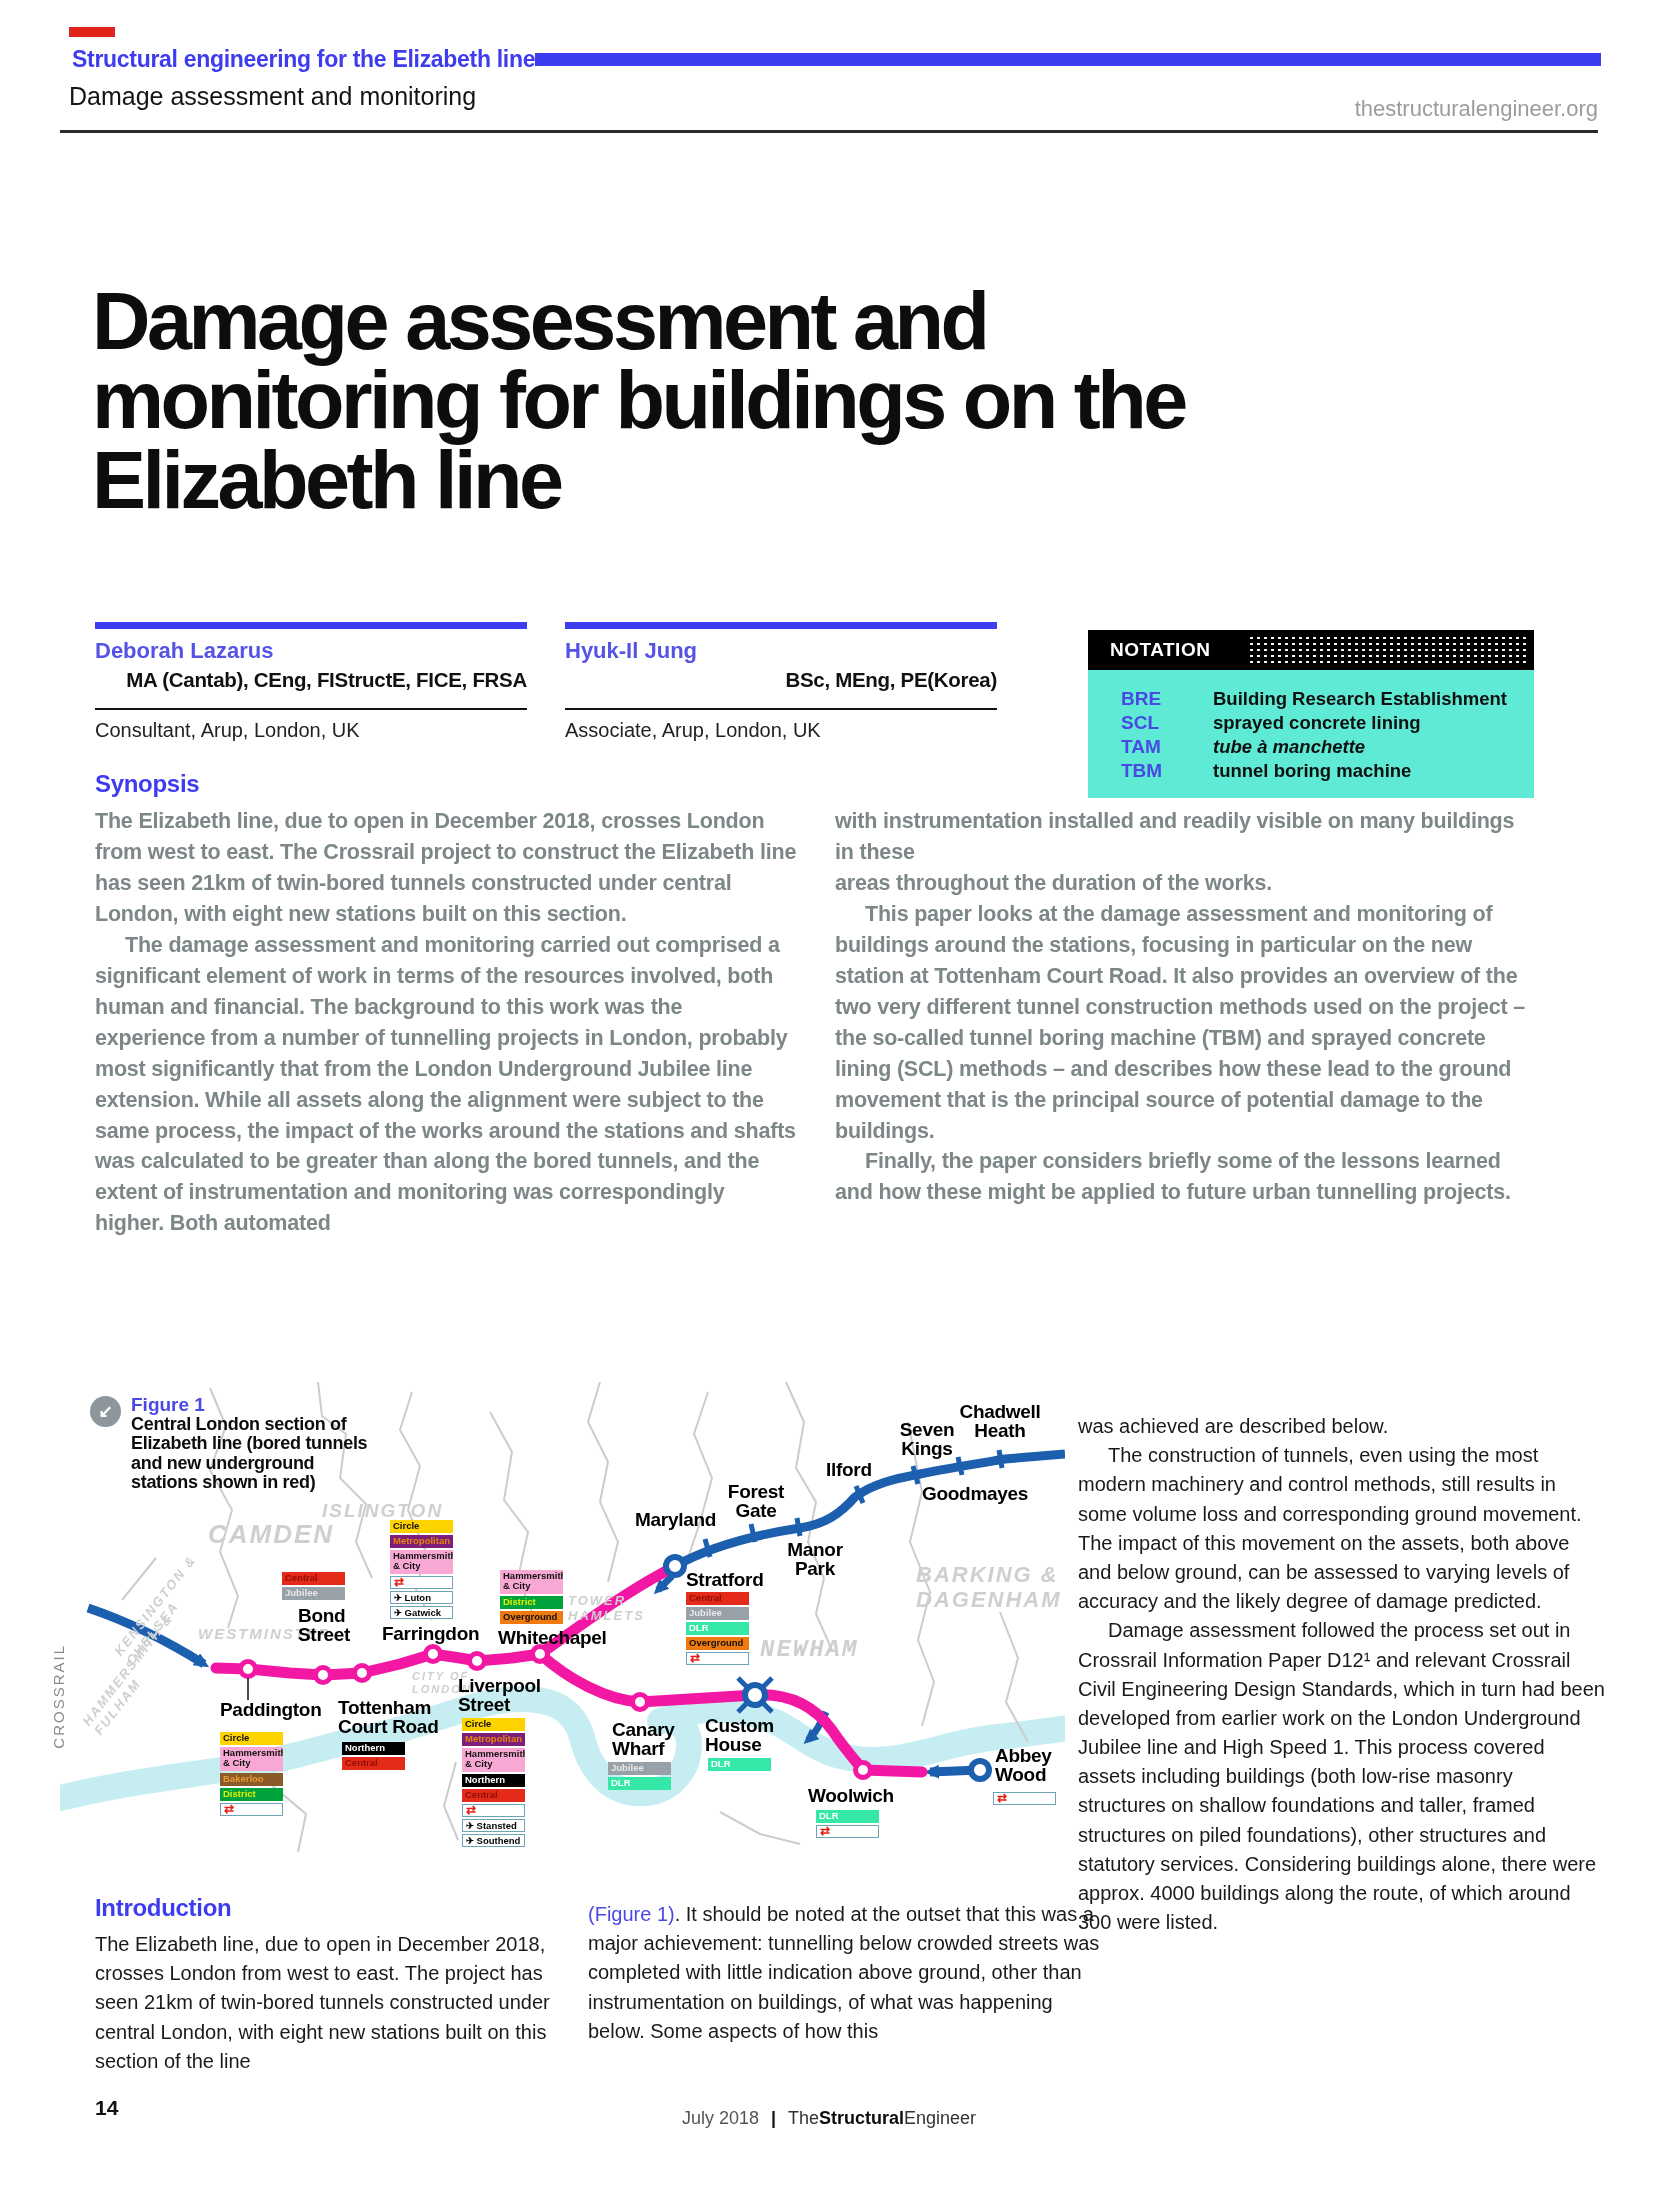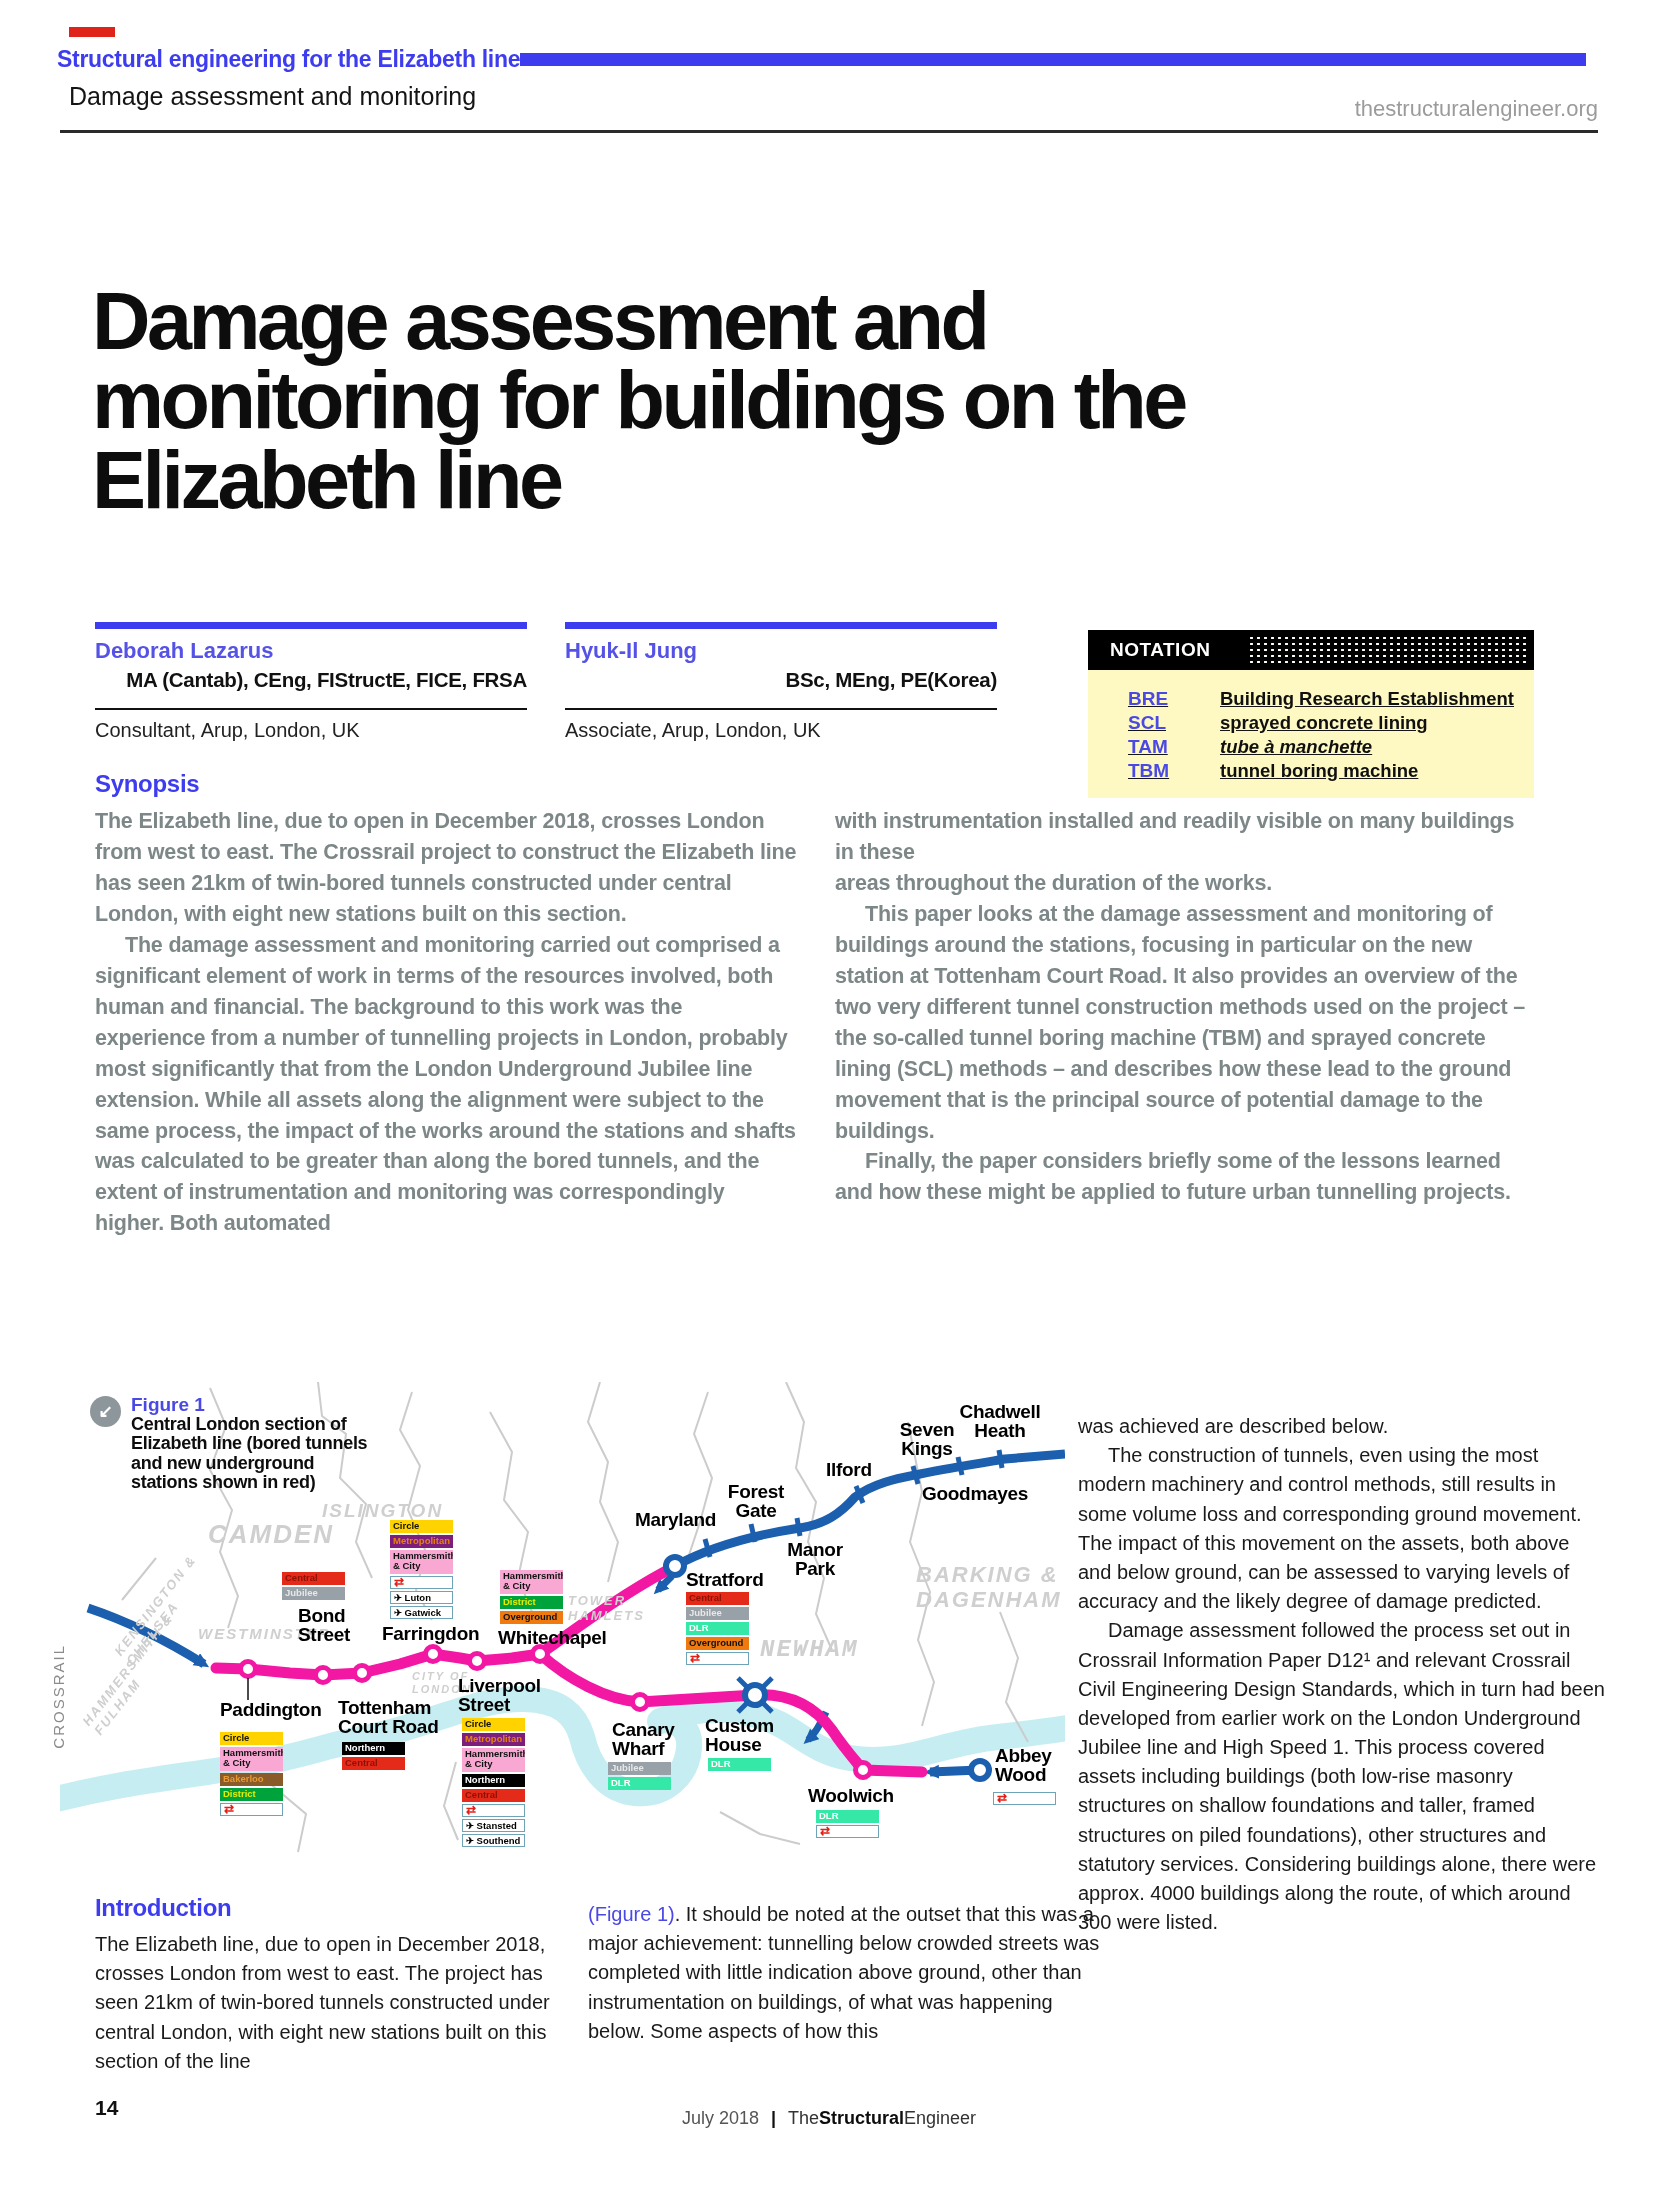--- a/index.html
+++ b/index.html
@@ -2,21 +2,21 @@
 <html><head>
 <meta charset="utf-8">
 <style>
   html,body{margin:0;padding:0;background:#fff;}
   #page{position:relative;width:1658px;height:2203px;background:#ffffff;overflow:hidden;
         font-family:"Liberation Sans",sans-serif;color:#161616;}
   .abs{position:absolute;}
 
   
   .red-accent{left:69px;top:27px;width:46px;height:10px;background:#e0231a;}
-  .header-row{left:57px;top:46px;width:1529px;display:flex;align-items:center;}
+  .header-row{left:72px;top:46px;width:1529px;display:flex;align-items:center;}
   .series-title{color:#3d3cee;font-size:23px;font-weight:bold;letter-spacing:-0.3px;white-space:nowrap;}
   .header-bar{flex:1;height:13px;background:#3d3cee;}
   .header-subtitle{left:69px;top:82px;font-size:25px;color:#141414;}
   .site-url{right:60px;top:96px;font-size:22px;color:#9b9b9b;}
   .header-rule{left:60px;top:130px;width:1538px;height:3px;background:#2a2a2a;}
 
   
   .main-title{left:92px;top:282px;width:1300px;font-size:81px;line-height:0.98;
               font-weight:bold;letter-spacing:-3.5px;color:#0d0d0d;}
 
@@ -27,21 +27,21 @@
   .author .ql{font-size:20.5px;font-weight:bold;color:#111;border-bottom:2.5px solid #111;
               padding-bottom:16px;letter-spacing:-0.3px;text-align:right;}
   .author .rl{font-size:20px;color:#222;margin-top:9px;}
 
   
   .notation{left:1088px;top:630px;width:446px;}
   .notation .nhead{position:relative;background:#000;height:40px;display:flex;align-items:center;}
   .notation .nhead span{color:#fff;font-weight:bold;font-size:19px;letter-spacing:0.5px;padding-left:22px;}
   .notation .dots{position:absolute;right:5px;top:5px;bottom:5px;left:160px;
      background-image:radial-gradient(circle,#ffffff 1.1px,rgba(0,0,0,0) 1.4px);background-size:7px 6px;}
-  .notation .nbody{background:#fef9c3;padding:16px 0 14px 18px;text-decoration:underline;}
+  .notation .nbody{background:#5eead4;padding:16px 0 14px 11px;}
   .nrow{display:flex;margin:2px 0;}
   .nrow .ab{width:92px;padding-left:22px;color:#4a49e4;font-weight:bold;font-size:19px;}
   .nrow .df{font-weight:bold;font-size:18.5px;color:#101010;}
   .nrow .df.it{font-style:italic;}
 
   
   .sec-head{color:#3d3cee;font-size:24px;font-weight:bold;letter-spacing:-0.3px;}
   .syncol{font-size:21.5px;font-weight:bold;color:#7d8788;line-height:1.44;letter-spacing:-0.2px;}
   .para{white-space:pre-line;}
   .para.ind{text-indent:30px;}

